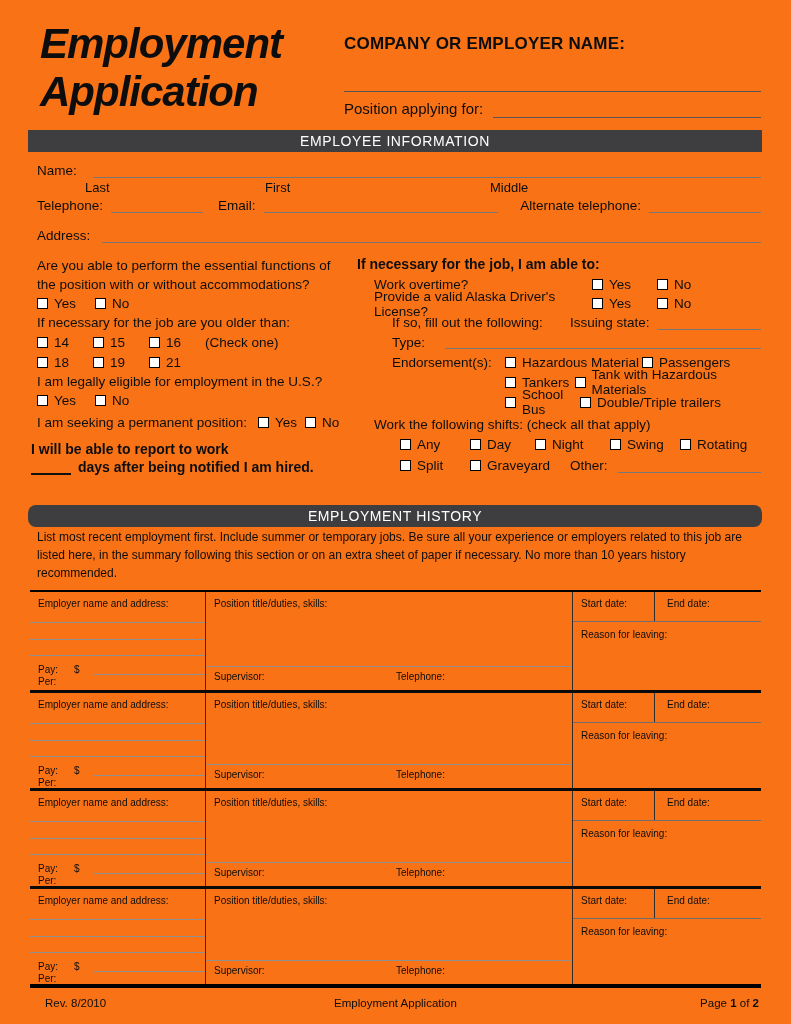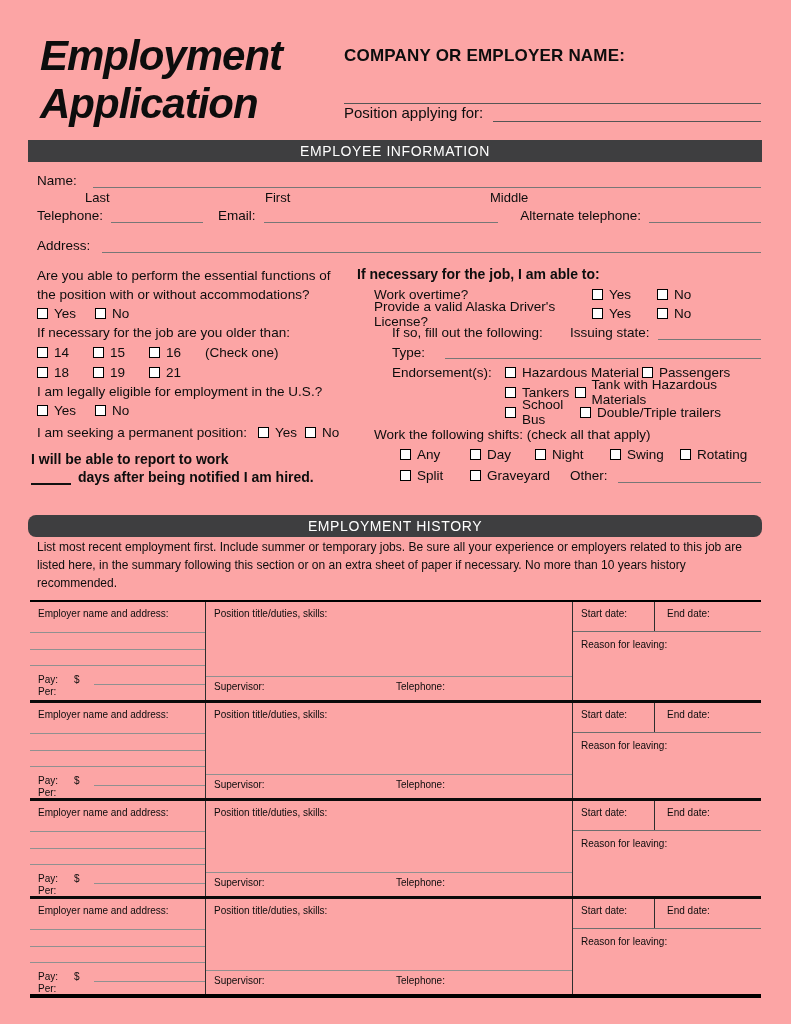--- a/index.html
+++ b/index.html
@@ -1,28 +1,28 @@
 <!DOCTYPE html>
 <html><head>
 <meta charset="utf-8">
 <style>
   * { margin:0; padding:0; box-sizing:border-box; }
   html,body { background:#fff; }
   body { font-family:"Liberation Sans", sans-serif; color:#0d0d0d; }
-  .page { position:relative; width:791px; height:1024px; background:#fca5a5; margin:0 auto;
-          padding:32px 30px 0 30px; overflow:hidden; }
+  .page { position:relative; width:791px; height:1024px; background:#f97316; margin:0 auto;
+          padding:20px 30px 0 30px; overflow:hidden; }
 
   
   .hdr { display:flex; }
   .hdr-title { width:312px; font-style:italic; font-weight:bold; font-size:42px;
                line-height:48px; letter-spacing:-1px; padding-left:10px; }
   .hdr-right { flex:1; padding-top:14px; padding-left:2px; }
   .company-label { font-weight:bold; font-size:17px; letter-spacing:.2px; }
   .company-line { border-bottom:1.5px solid #555; height:36px; margin-top:2px; }
-  .position-row { display:flex; align-items:flex-end; font-size:15px; }
+  .position-row { display:flex; align-items:flex-end; margin-top:8px; font-size:15px; }
   .position-row .lbl { margin-right:10px; padding-bottom:1px; }
   .position-row .fill { flex:1; border-bottom:1.5px solid #555; height:18px; }
 
   
   .bar { background:#3e3e40; color:#fff; text-align:center; font-size:14px;
          height:22px; line-height:22px; letter-spacing:.6px; margin-left:-2px; margin-right:-1px; }
   .bar1 { margin-top:12px; }
   .bar2 { margin-top:29px;border-radius:8px; }
 
   
@@ -445,14 +445,19 @@
         <div class="dates">
           <div class="start">Start date:</div>
           <div class="end">End date:</div>
         </div>
         <div class="reason">Reason for leaving:</div>
       </div>
     </div>
 
   </div>
 
+  <div class="footer">
+    <span class="f-left">Rev. 8/2010</span>
+    <span class="f-center">Employment Application</span>
+    <span class="f-right"><span>Page</span> <b>1</b> <span>of</span> <b>2</b></span>
+  </div>
 
 </div>
 
 </body></html>

